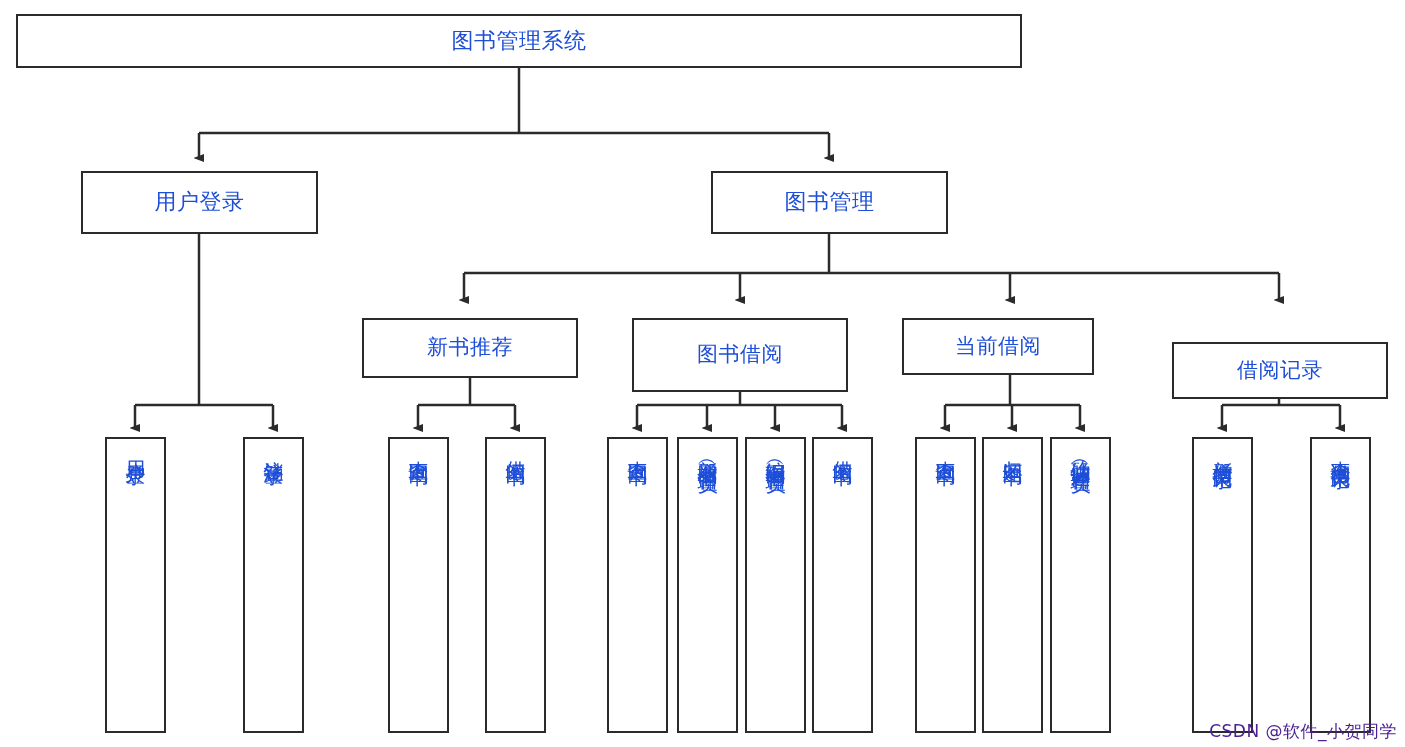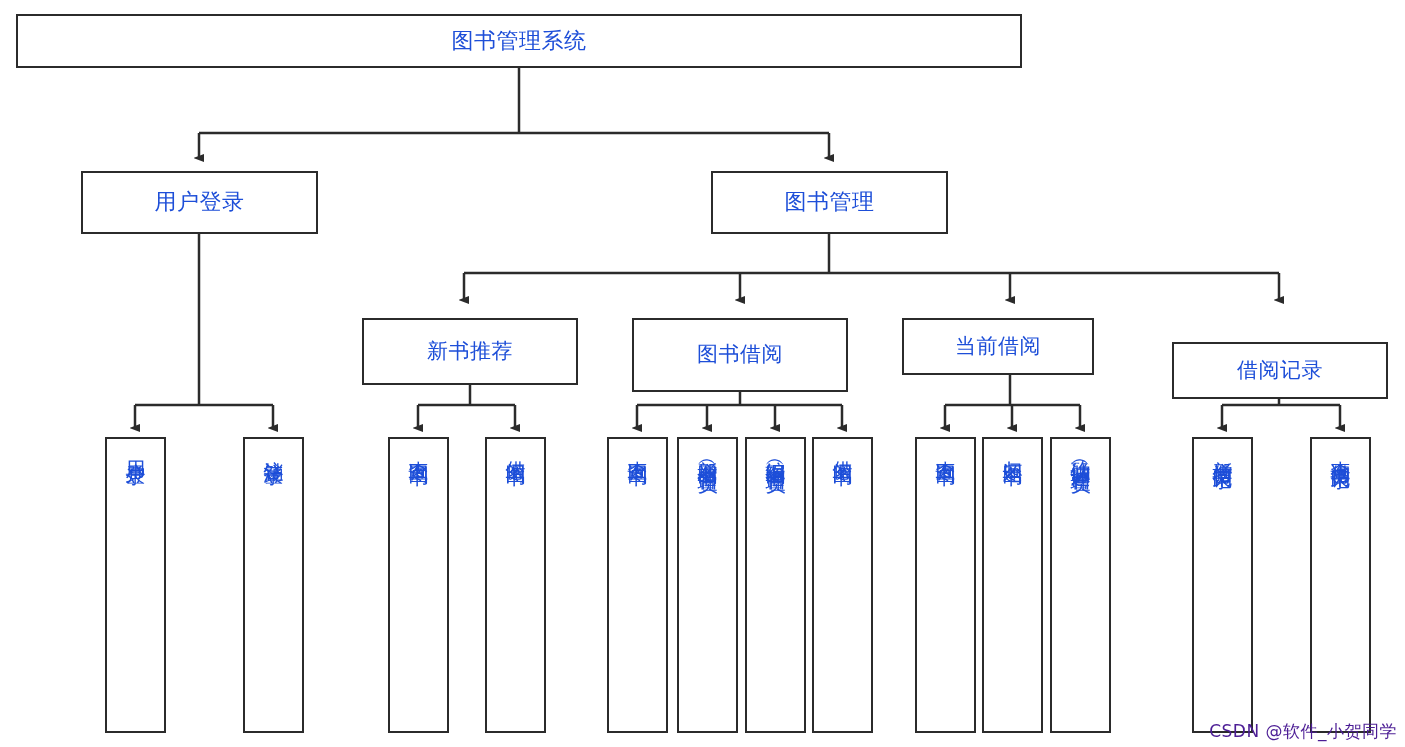--- a/index.html
+++ b/index.html
@@ -129,21 +129,21 @@
     <span class="node-label">图书管理系统</span>
   </div>
 
   <div class="node l2" style="left:81px; top:171px; width:237px; height:63px;">
     <span class="node-label">用户登录</span>
   </div>
   <div class="node l2" style="left:711px; top:171px; width:237px; height:63px;">
     <span class="node-label">图书管理</span>
   </div>
 
-  <div class="node l3" style="left:362px; top:318px; width:216px; height:67px;">
+  <div class="node l3" style="left:362px; top:318px; width:216px; height:60px;">
     <span class="node-label">新书推荐</span>
   </div>
   <div class="node l3" style="left:632px; top:318px; width:216px; height:74px;">
     <span class="node-label">图书借阅</span>
   </div>
   <div class="node l3" style="left:902px; top:318px; width:192px; height:57px;">
     <span class="node-label">当前借阅</span>
   </div>
   <div class="node l3" style="left:1172px; top:318px; width:216px; height:57px;margin-top:24px;">
     <span class="node-label">借阅记录</span>

